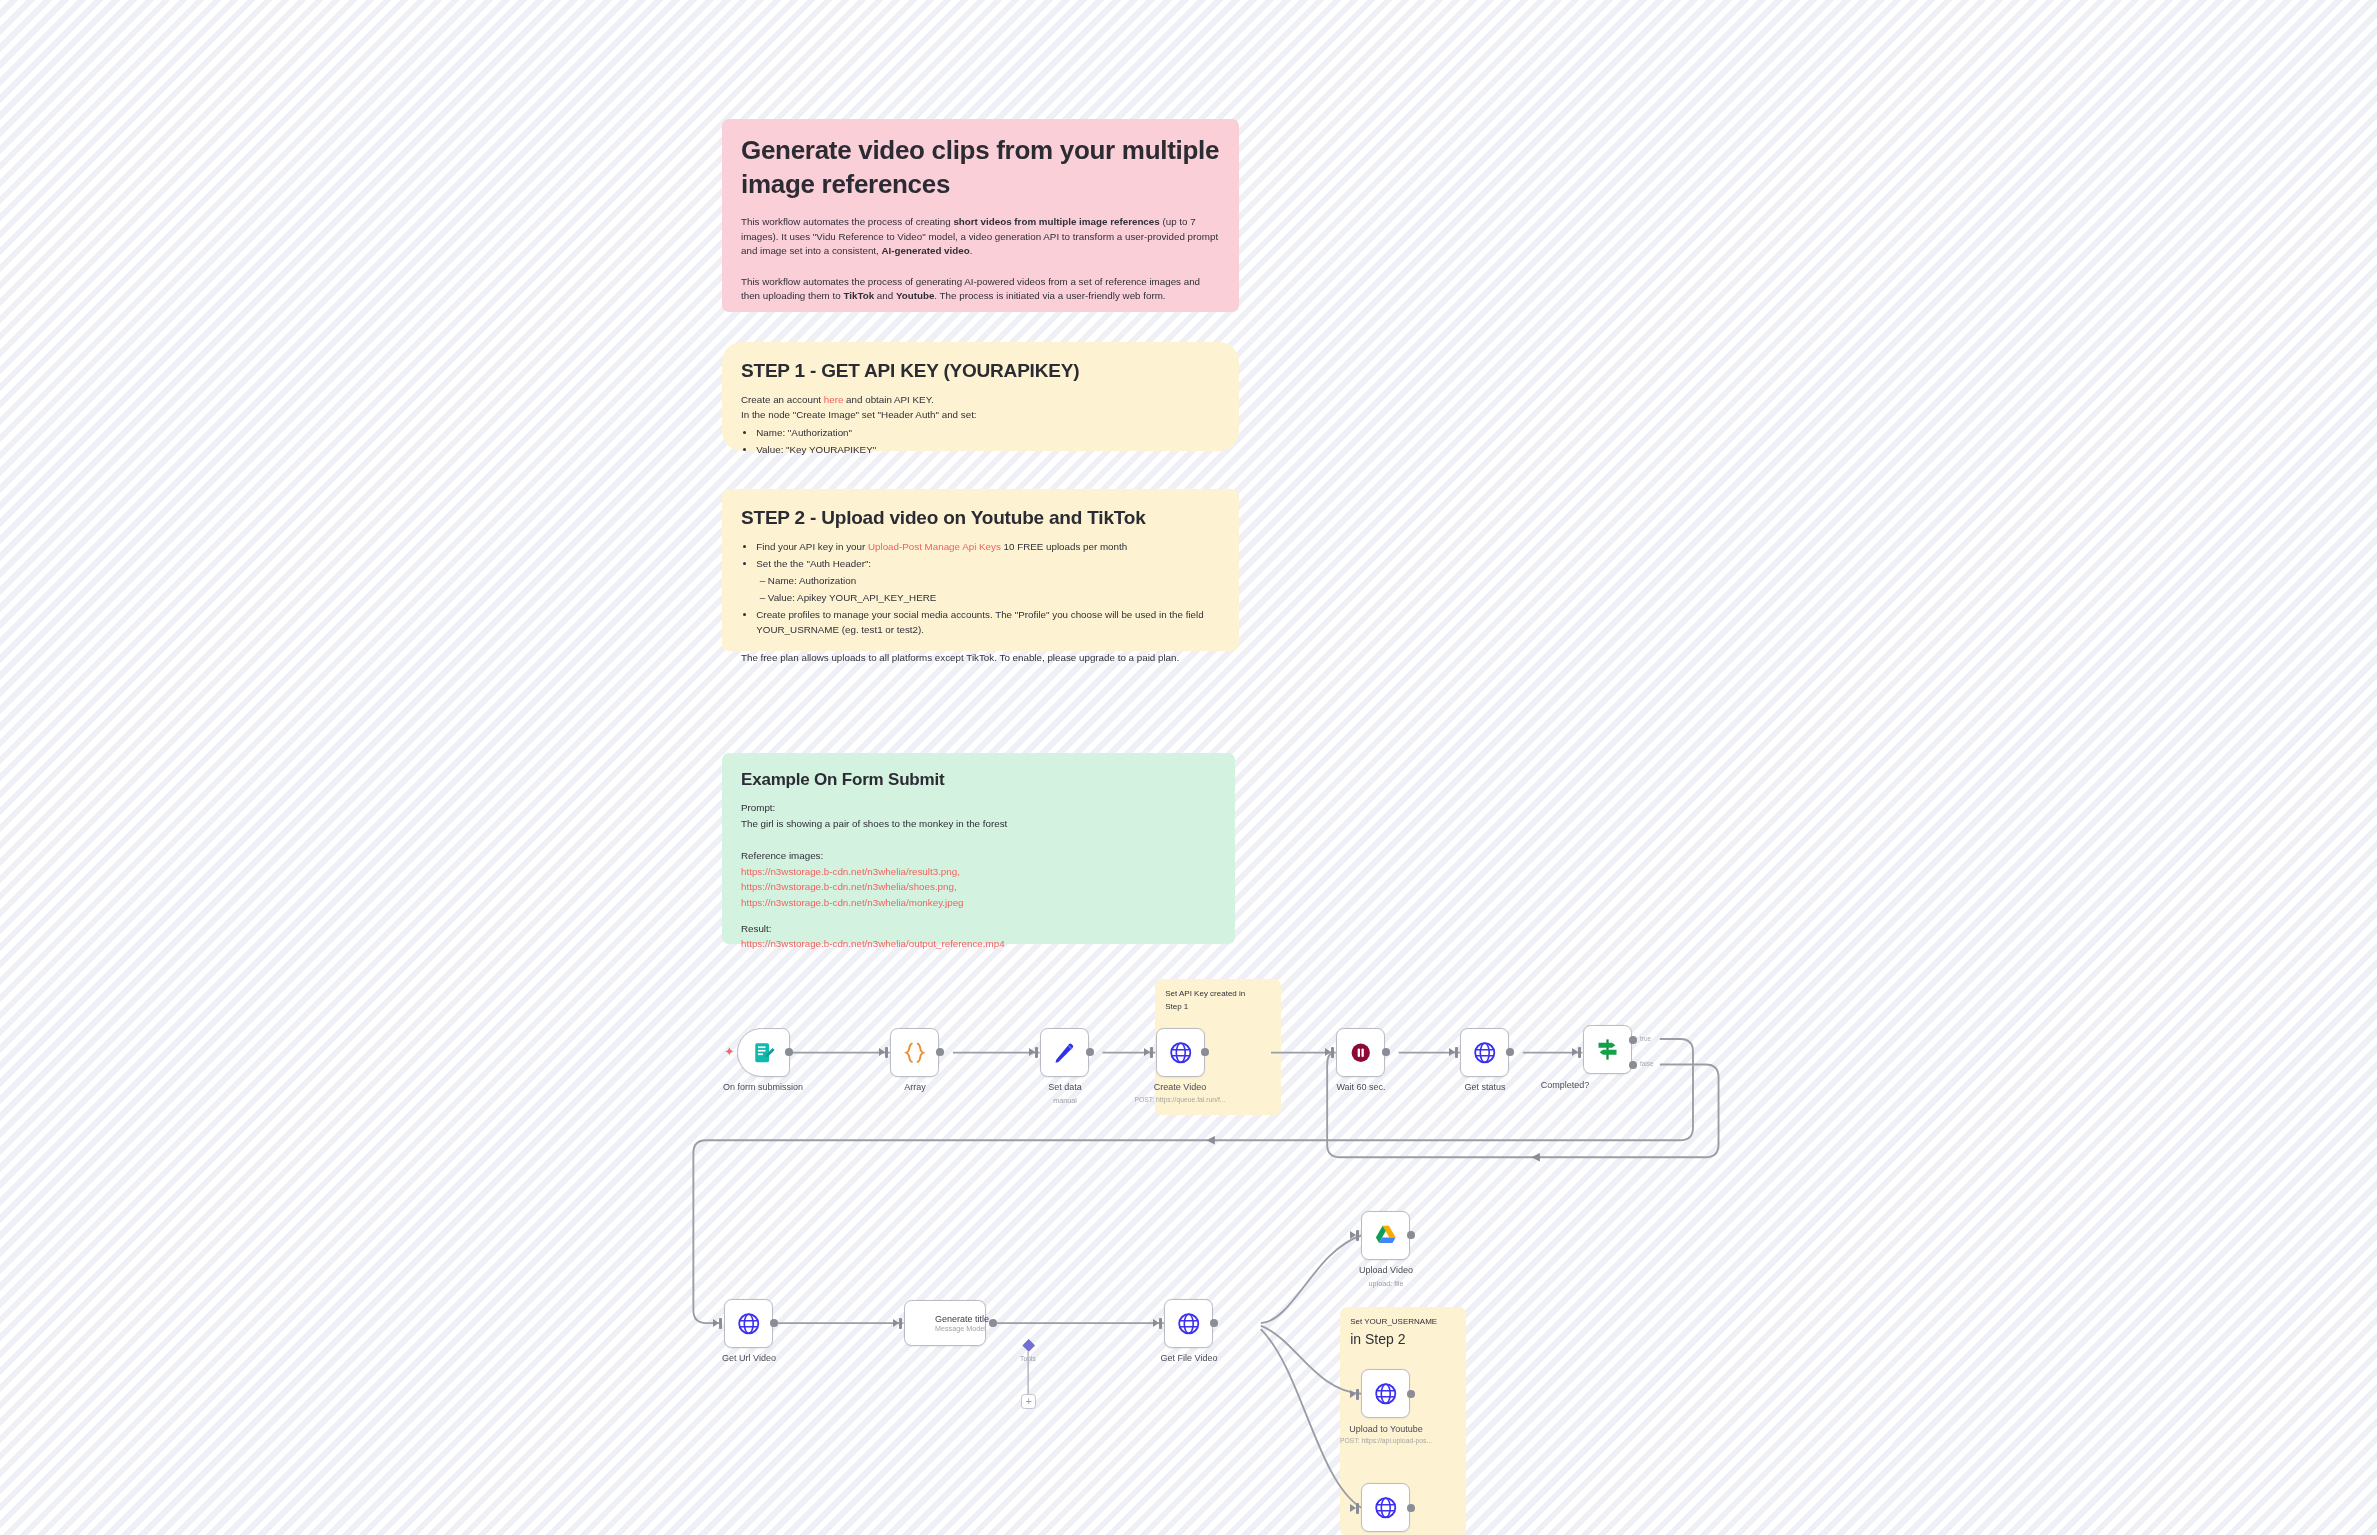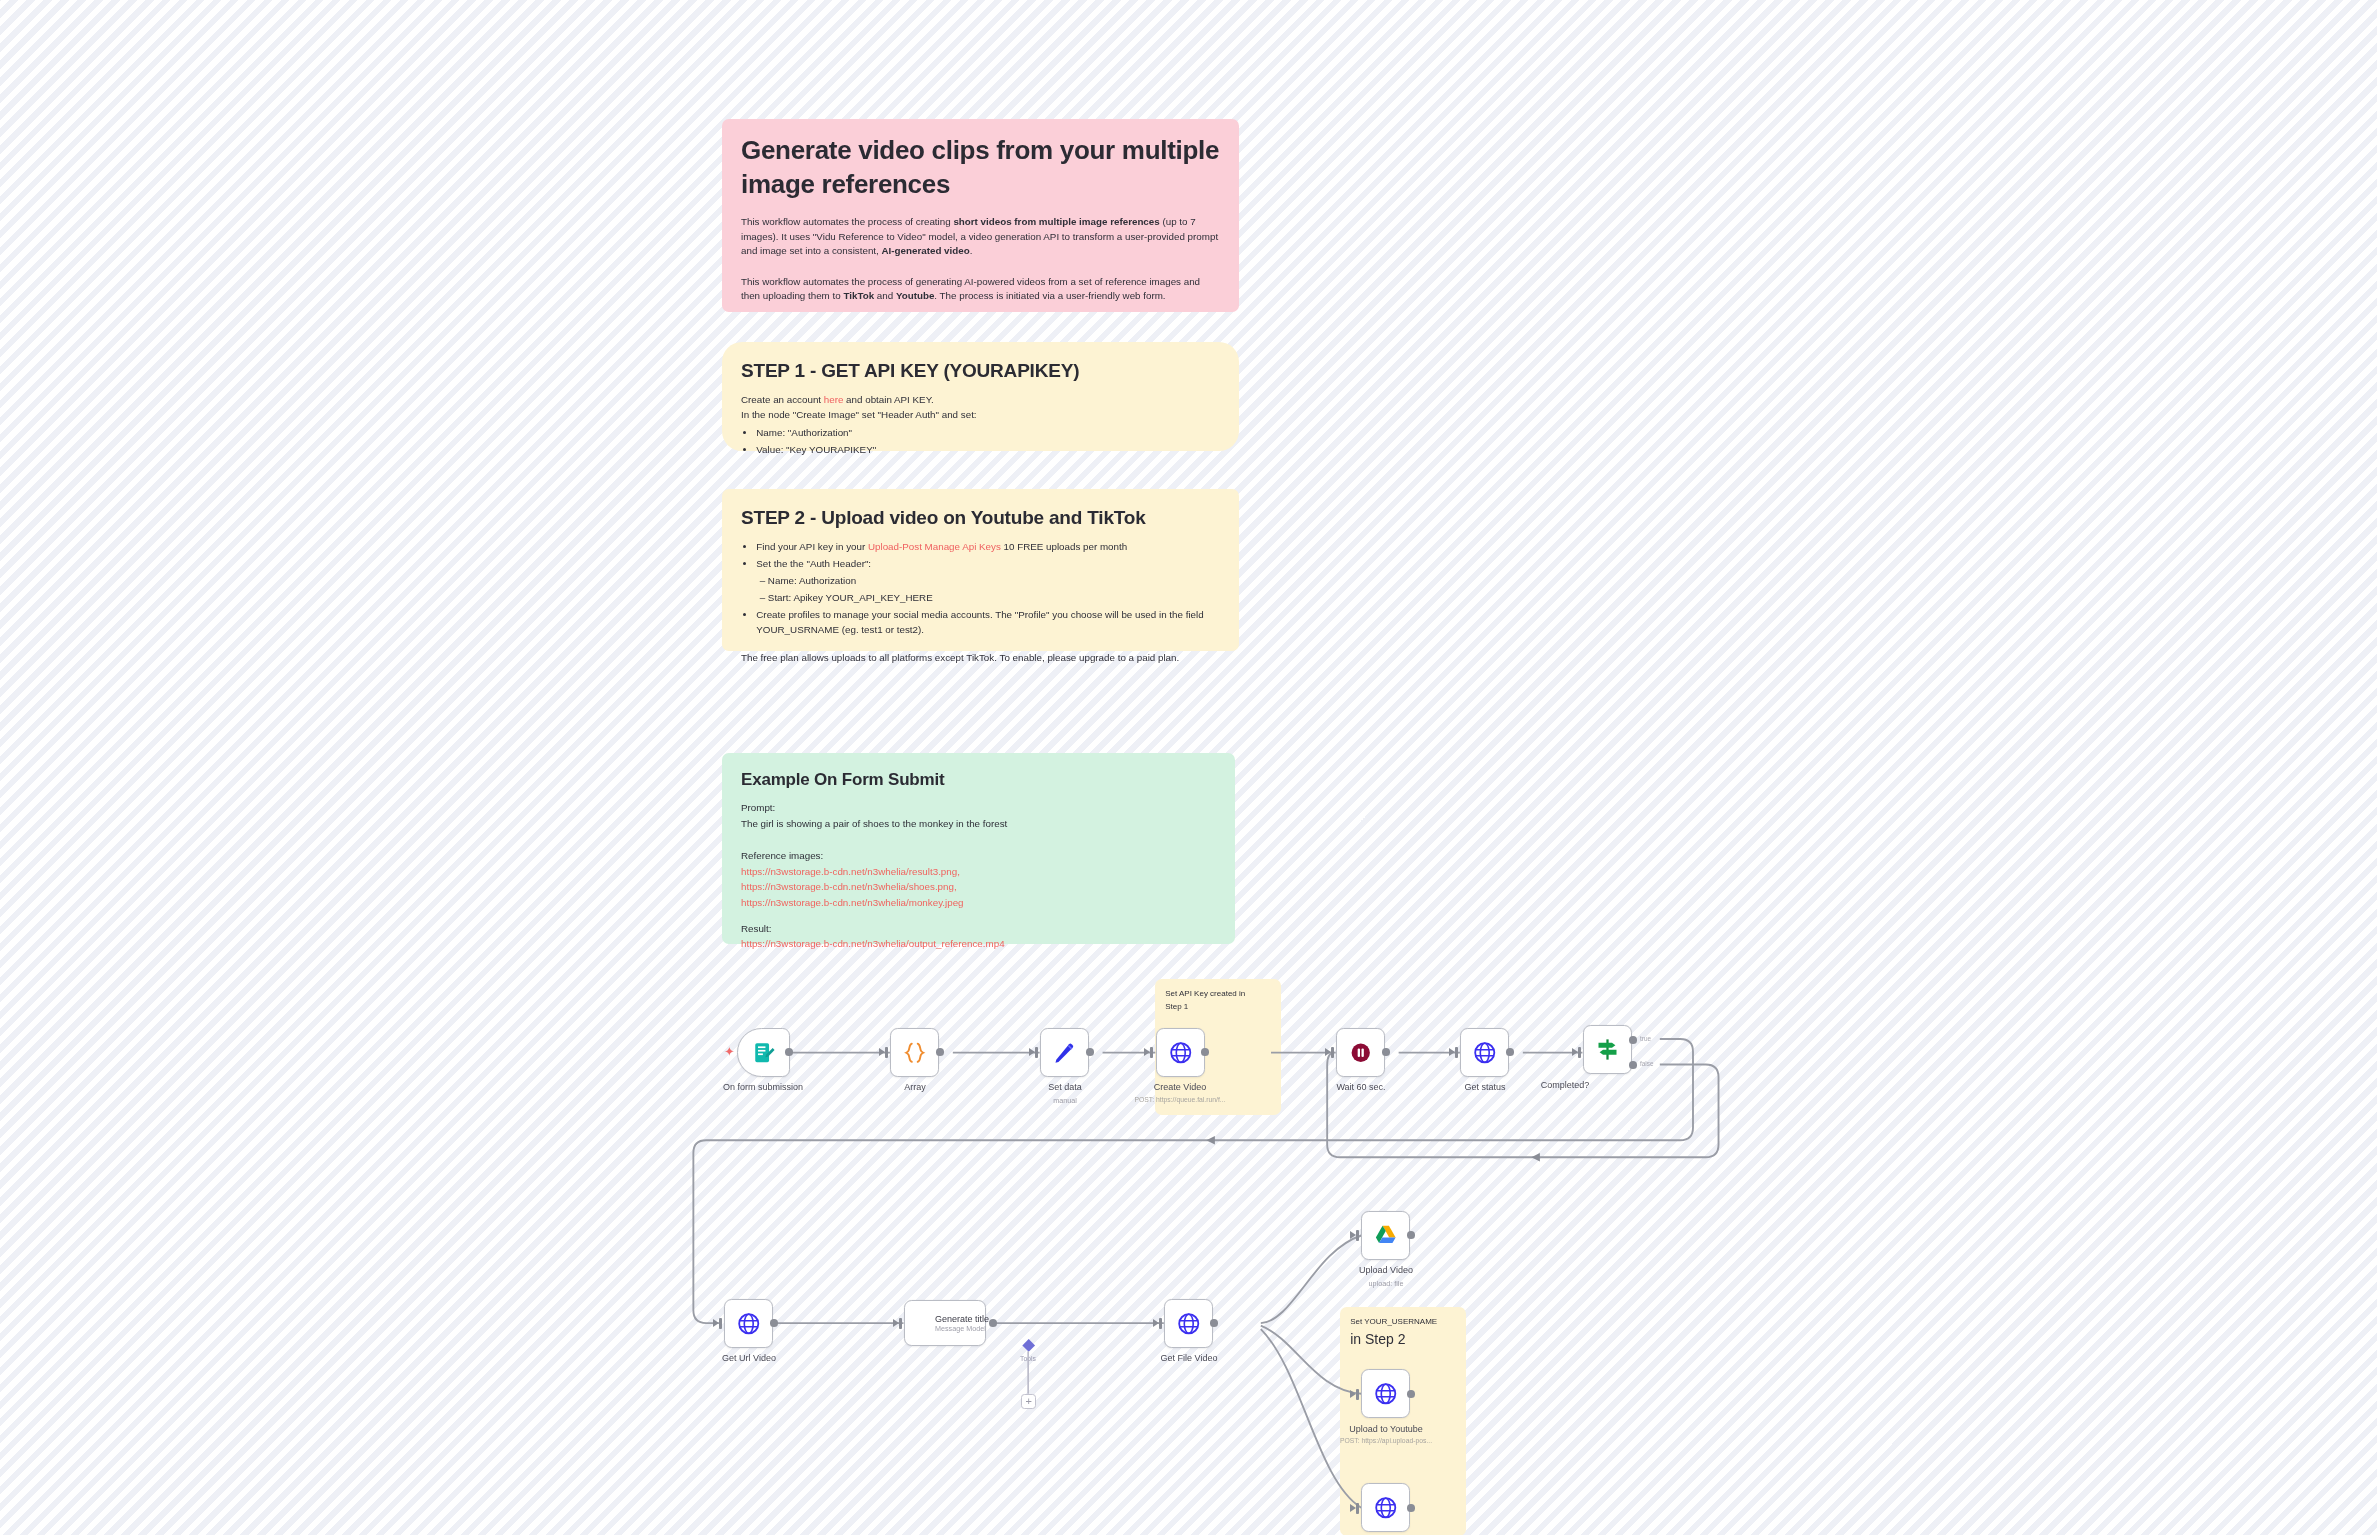--- a/index.html
+++ b/index.html
@@ -200,21 +200,21 @@
   </div>
 
   <div class="sticky yellow" style="left:722px; top:465px; width:517px; height:162px;margin-top:24px;">
     <h2>STEP 2 - Upload video on Youtube and TikTok</h2>
     <ul>
       <li>
         <span>Find your API key in your </span><a class="lnk" href="#">Upload-Post Manage Api Keys</a><span> 10 FREE uploads per month</span>
       </li>
       <li>Set the the "Auth Header":</li>
       <li class="sub">Name: Authorization</li>
-      <li class="sub">Start: Apikey YOUR_API_KEY_HERE</li>
+      <li class="sub">Value: Apikey YOUR_API_KEY_HERE</li>
       <li>Create profiles to manage your social media accounts. The "Profile" you choose will be used in the field YOUR_USRNAME (eg. test1 or test2).</li>
     </ul>
     <div class="gap"></div>
     <p>The free plan allows uploads to all platforms except TikTok. To enable, please upgrade to a paid plan.</p>
   </div>
 
 
   <div class="sticky green" style="left:722px; top:753px; width:513px; height:191px;">
     <h3>Example On Form Submit</h3>
     <p class="tight">Prompt:</p>

